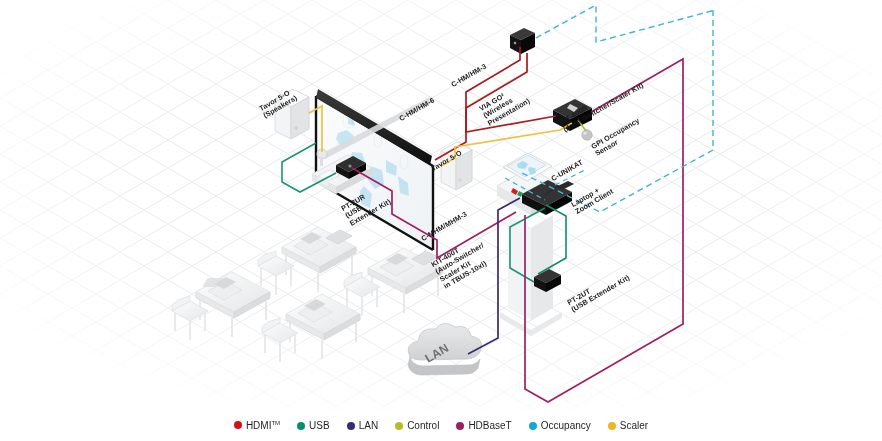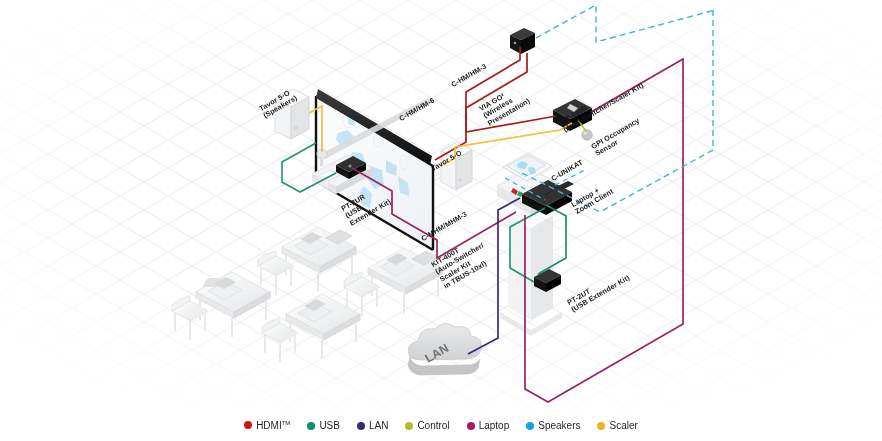--- a/index.html
+++ b/index.html
@@ -397,25 +397,25 @@
       <div class="lgi">
         <span class="lgd" style="background: rgb(59, 42, 114);"></span>
         <span class="lgt">LAN</span>
       </div>
       <div class="lgi">
         <span class="lgd" style="background: rgb(181, 189, 43);"></span>
         <span class="lgt">Control</span>
       </div>
       <div class="lgi">
         <span class="lgd" style="background: rgb(158, 32, 98);"></span>
-        <span class="lgt">Laptop</span>
+        <span class="lgt">HDBaseT</span>
       </div>
       <div class="lgi">
         <span class="lgd" style="background: rgb(18, 165, 217);"></span>
-        <span class="lgt">Speakers</span>
+        <span class="lgt">Occupancy</span>
       </div>
       <div class="lgi">
         <span class="lgd" style="background: rgb(240, 179, 35);"></span>
         <span class="lgt">Scaler</span>
       </div>
     </div>
 
 </div>
 
 </body></html>

